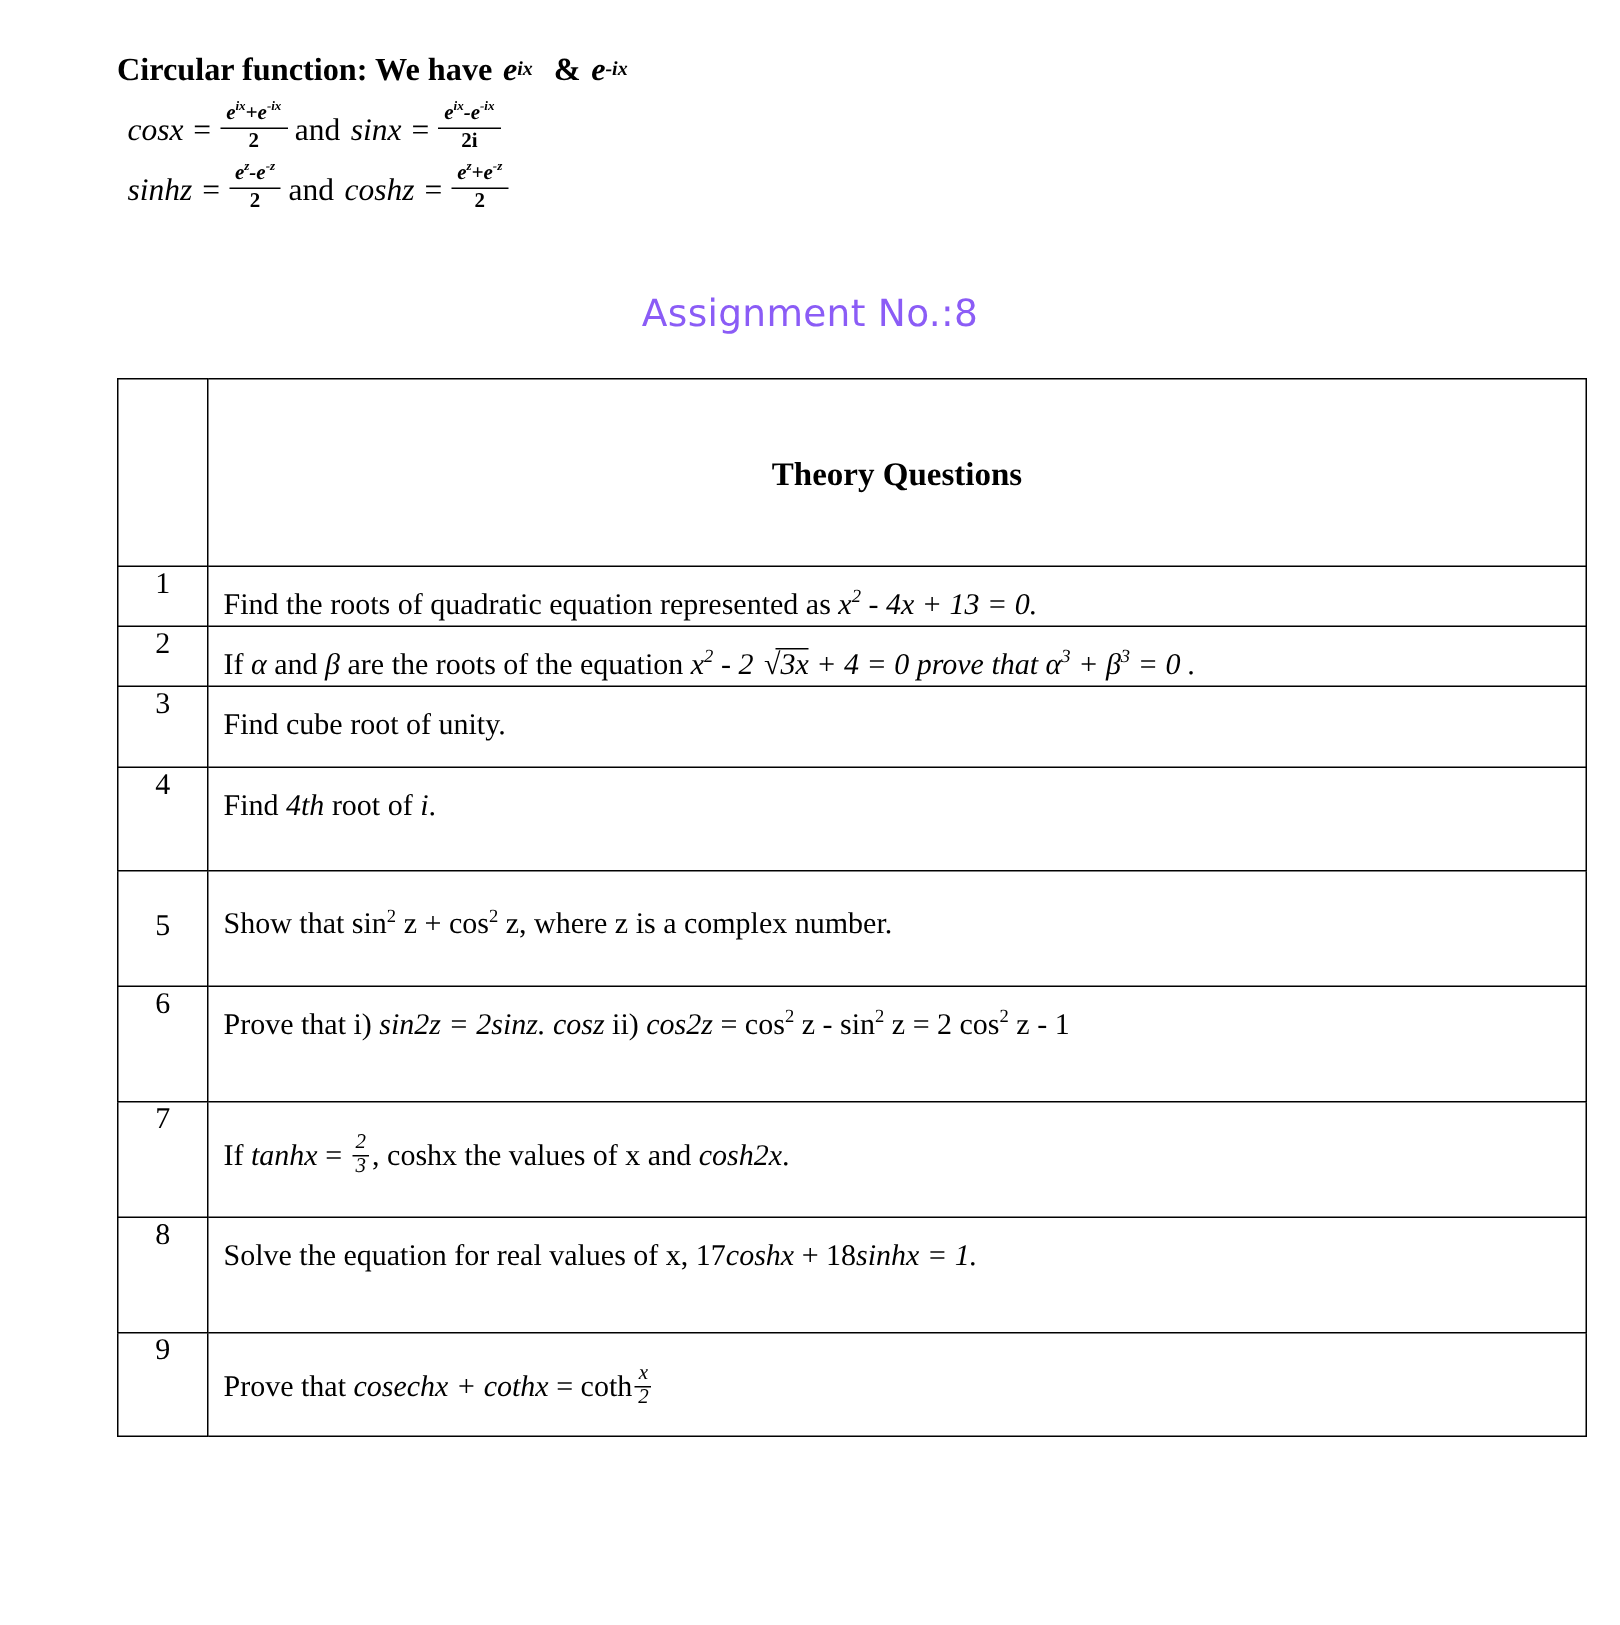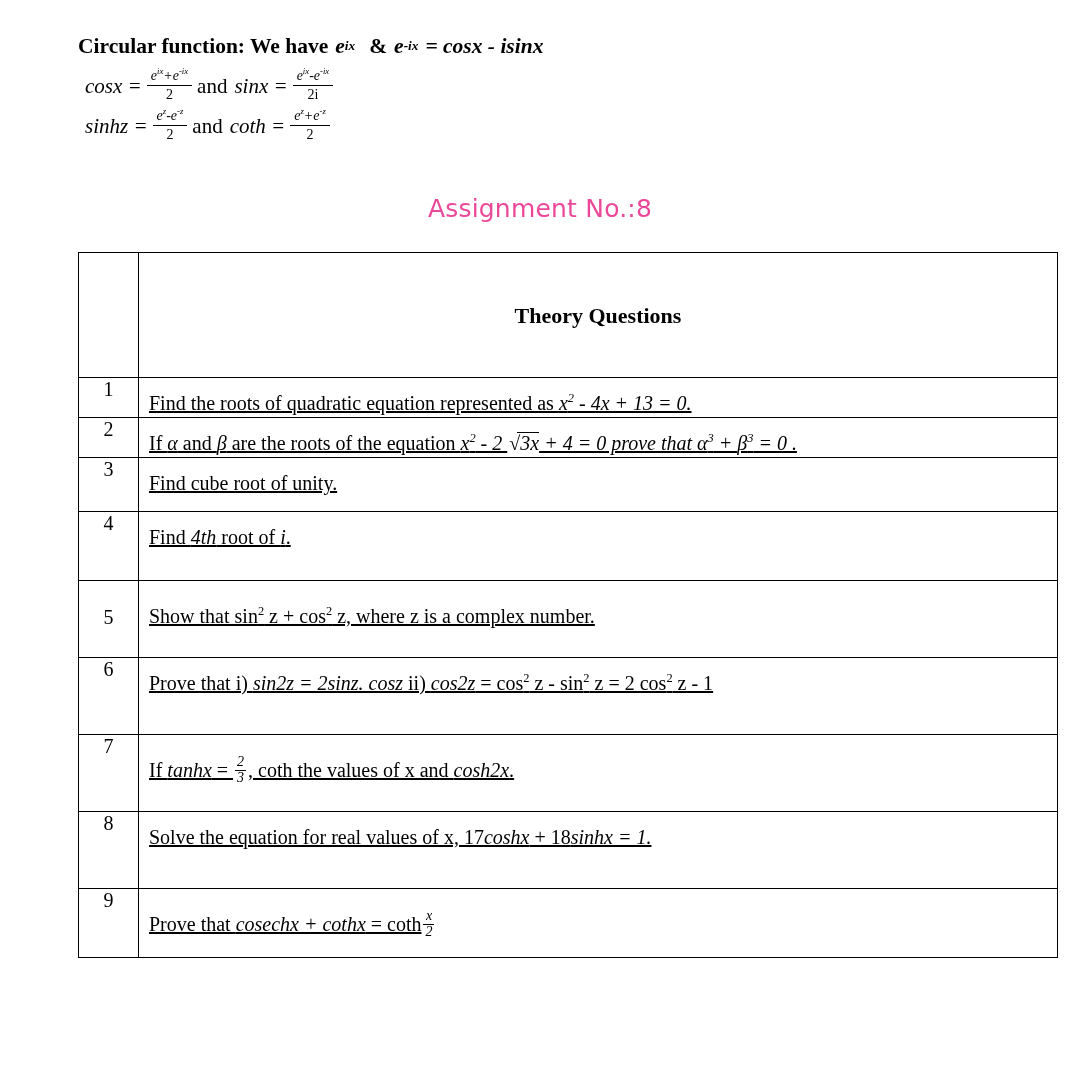--- a/index.html
+++ b/index.html
@@ -42,20 +42,21 @@
 
   
   .frac {
     display: inline-flex;
     flex-direction: column;
     align-items: flex-start;
     vertical-align: middle;
     margin: 0 5px;
     position: relative;
     top: -1px;
+    font-weight: bold;
   }
   .frac .num {
     font-size: 14px;
     padding: 0 4px 1px 4px;
     line-height: 1.1;
     font-style: italic;
   }
   .frac .den {
     font-size: 14px;
     border-top: 1.1px solid #000;
@@ -106,21 +107,20 @@
   }
   .num-cell {
     text-align: center;
     font-size: 20px;
     padding-top: 9px;
   }
   .q-cell {
     font-size: 20px;
     padding: 12px 0 0 10px;
     line-height: 1.35;
-    text-decoration: underline;
   }
   .q-cell.tall { padding-top: 22px; }
 
   
   .ifrac {
     display: inline-flex;
     flex-direction: column;
     align-items: center;
     vertical-align: middle;
     margin: 0 2px;
@@ -168,21 +168,20 @@
       <span class="sp"></span>
       <span class="bi">e</span>
         <sup class="small bi">ix</sup>
       <span class="sp"></span>
       <span class="sp"></span>
       <span>&amp;</span>
       <span class="sp"></span>
       <span class="bi">e</span>
         <sup class="small bi">-ix</sup>
       <span class="sp"></span>
-      <span class="bi">= cosx - isinx</span>
     </div>
 
     <div class="hline">
       <span class="sp"></span>
       <span class="it">cosx =</span>
       <span class="frac">
         <span class="num"><span>e</span><sup class="small">ix</sup><span>+e</span><sup class="small">-ix</sup></span>
         <span class="den" style="font-style:normal">2</span>
       </span>
       <span>and</span>
@@ -196,29 +195,29 @@
 
     <div class="hline">
       <span class="sp"></span>
       <span class="it">sinhz =</span>
       <span class="frac">
         <span class="num"><span>e</span><sup class="small">z</sup><span>-e</span><sup class="small">-z</sup></span>
         <span class="den" style="font-style:normal">2</span>
       </span>
       <span>and</span>
       <span class="sp"></span>
-      <span class="it">coth =</span>
+      <span class="it">coshz =</span>
       <span class="frac">
         <span class="num"><span>e</span><sup class="small">z</sup><span>+e</span><sup class="small">-z</sup></span>
         <span class="den" style="font-style:normal">2</span>
       </span>
     </div>
   </div>
 
-  <div class="assignment-title" style="color: #ec4899;">Assignment No.:8</div>
+  <div class="assignment-title" style="color: #8b5cf6;">Assignment No.:8</div>
 
   <table class="qtable">
     <colgroup>
         <col class="col-num">
         <col>
       </colgroup>
     <tbody>
       <tr class="head-row">
         <td></td>
         <td>
@@ -267,21 +266,21 @@
             <div class="q-cell"><span>Prove that i) </span><span class="it">sin2z = 2sinz. cosz</span><span>    ii) </span><span class="it">cos2z</span><span> = cos</span><sup class="small">2</sup><span> z - sin</span><sup class="small">2</sup><span> z = 2 cos</span><sup class="small">2</sup><span> z - 1</span></div>
           </td>
       </tr>
 
       <tr>
         <td class="num-cell">7</td>
         <td style="height:76px">
             <div class="q-cell tall"><span>If </span><span class="it">tanhx</span><span> = </span><span class="ifrac">
                 <span class="n">2</span>
                 <span class="d">3</span>
-              </span><span>, coth the values of x and </span><span class="it">cosh2x</span><span>.</span></div>
+              </span><span>, coshx the values of x and </span><span class="it">cosh2x</span><span>.</span></div>
           </td>
       </tr>
 
       <tr>
         <td class="num-cell">8</td>
         <td style="height:76px">
             <div class="q-cell"><span>Solve the equation for real values of x, 17</span><span class="it">coshx</span><span> + 18</span><span class="it">sinhx</span><span class="it"> = 1.</span></div>
           </td>
       </tr>
 

